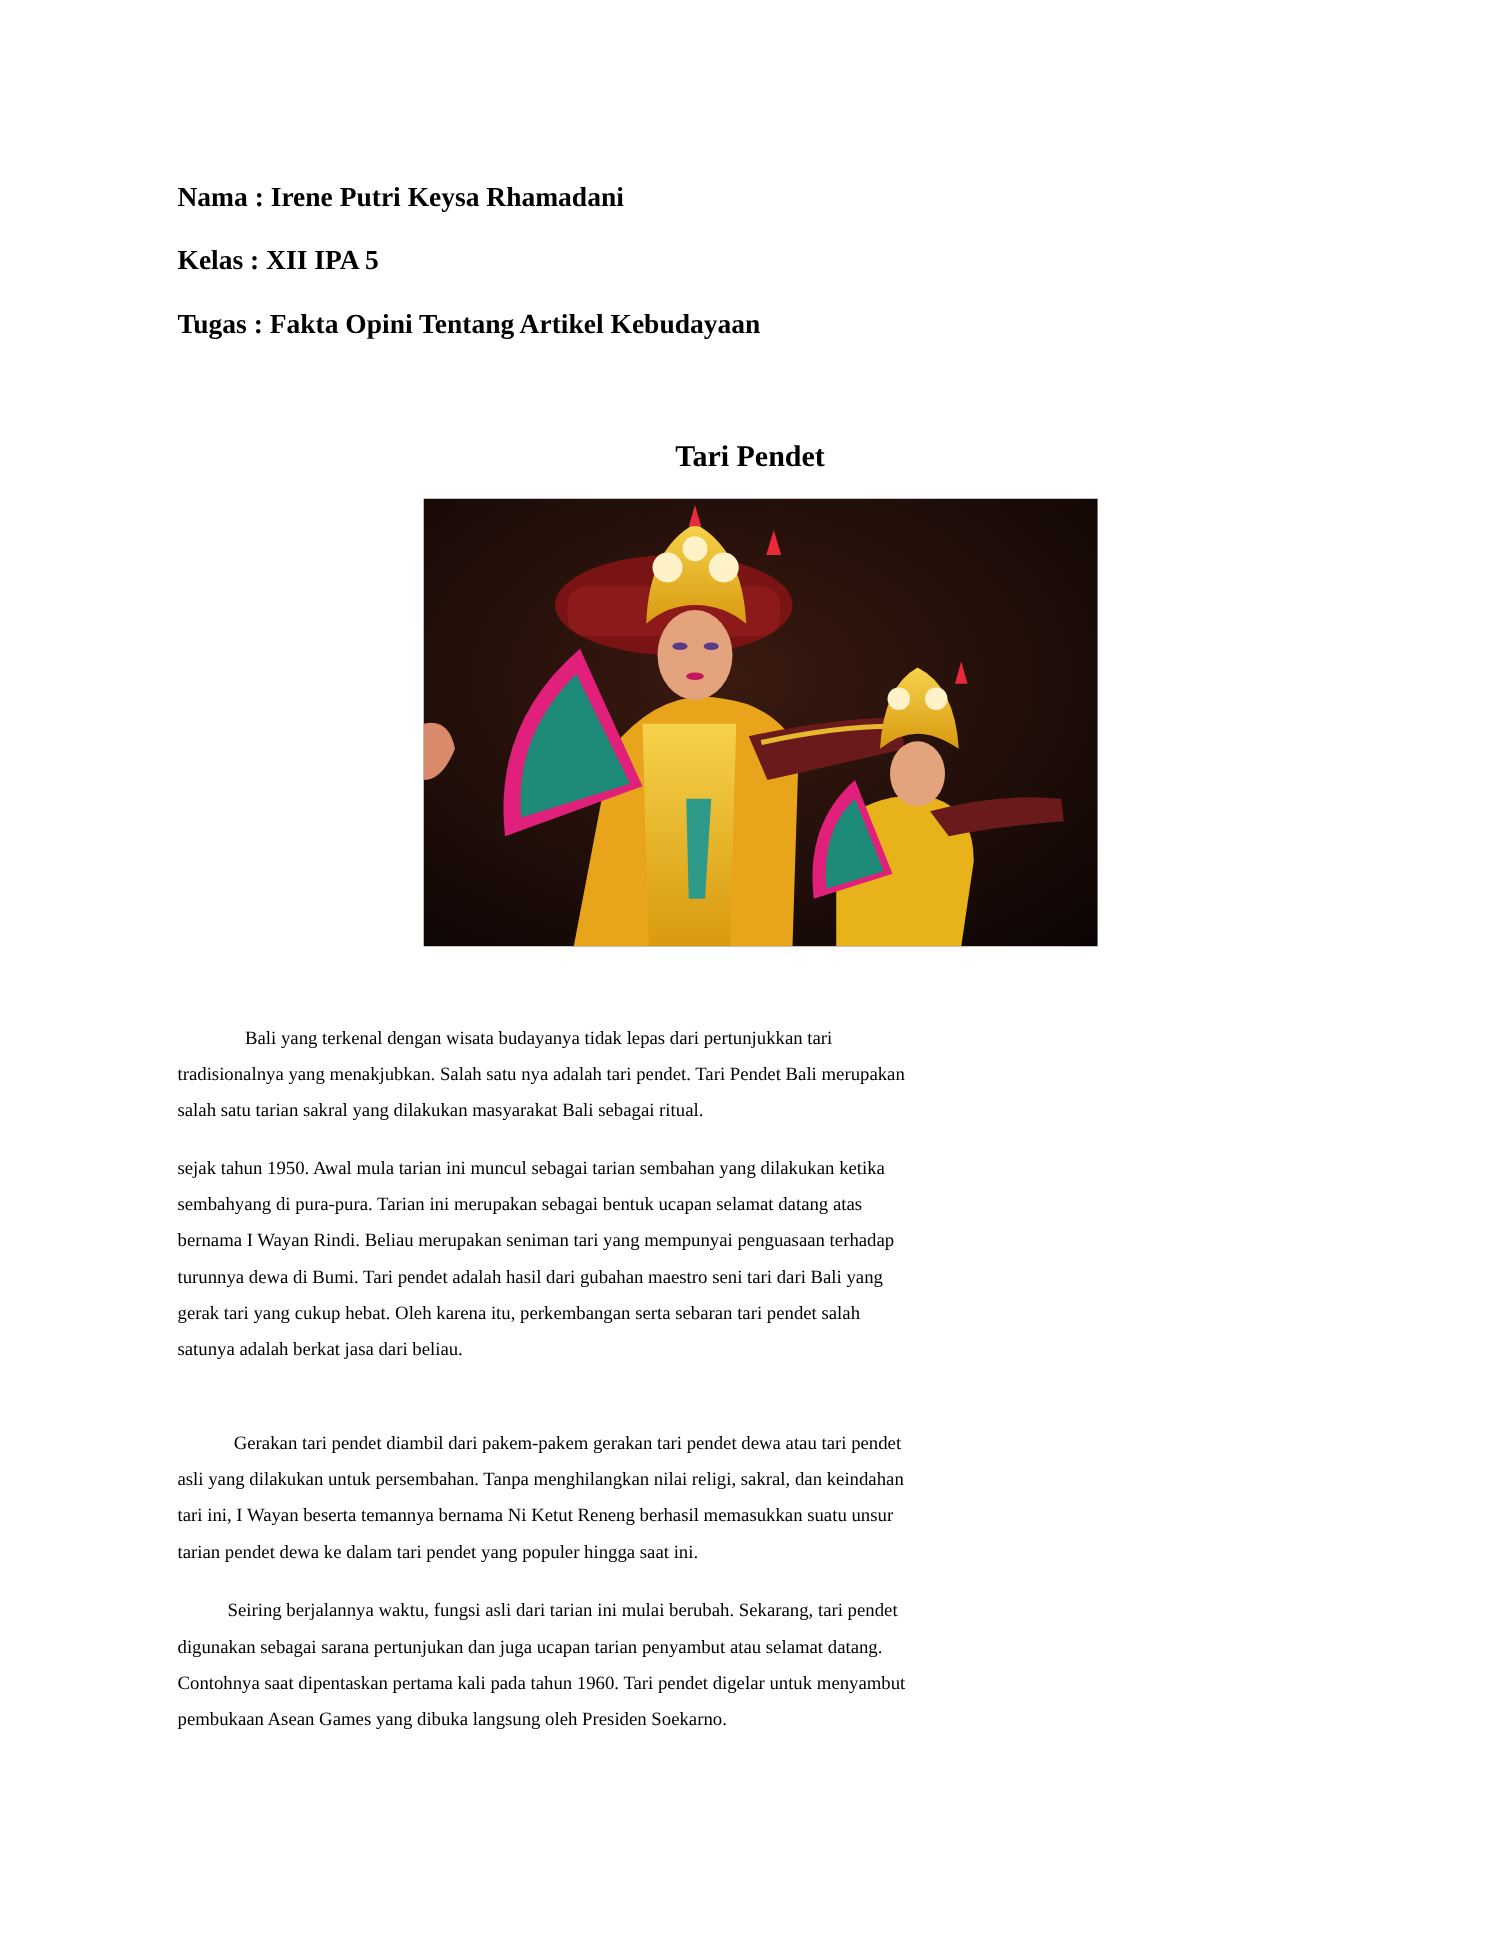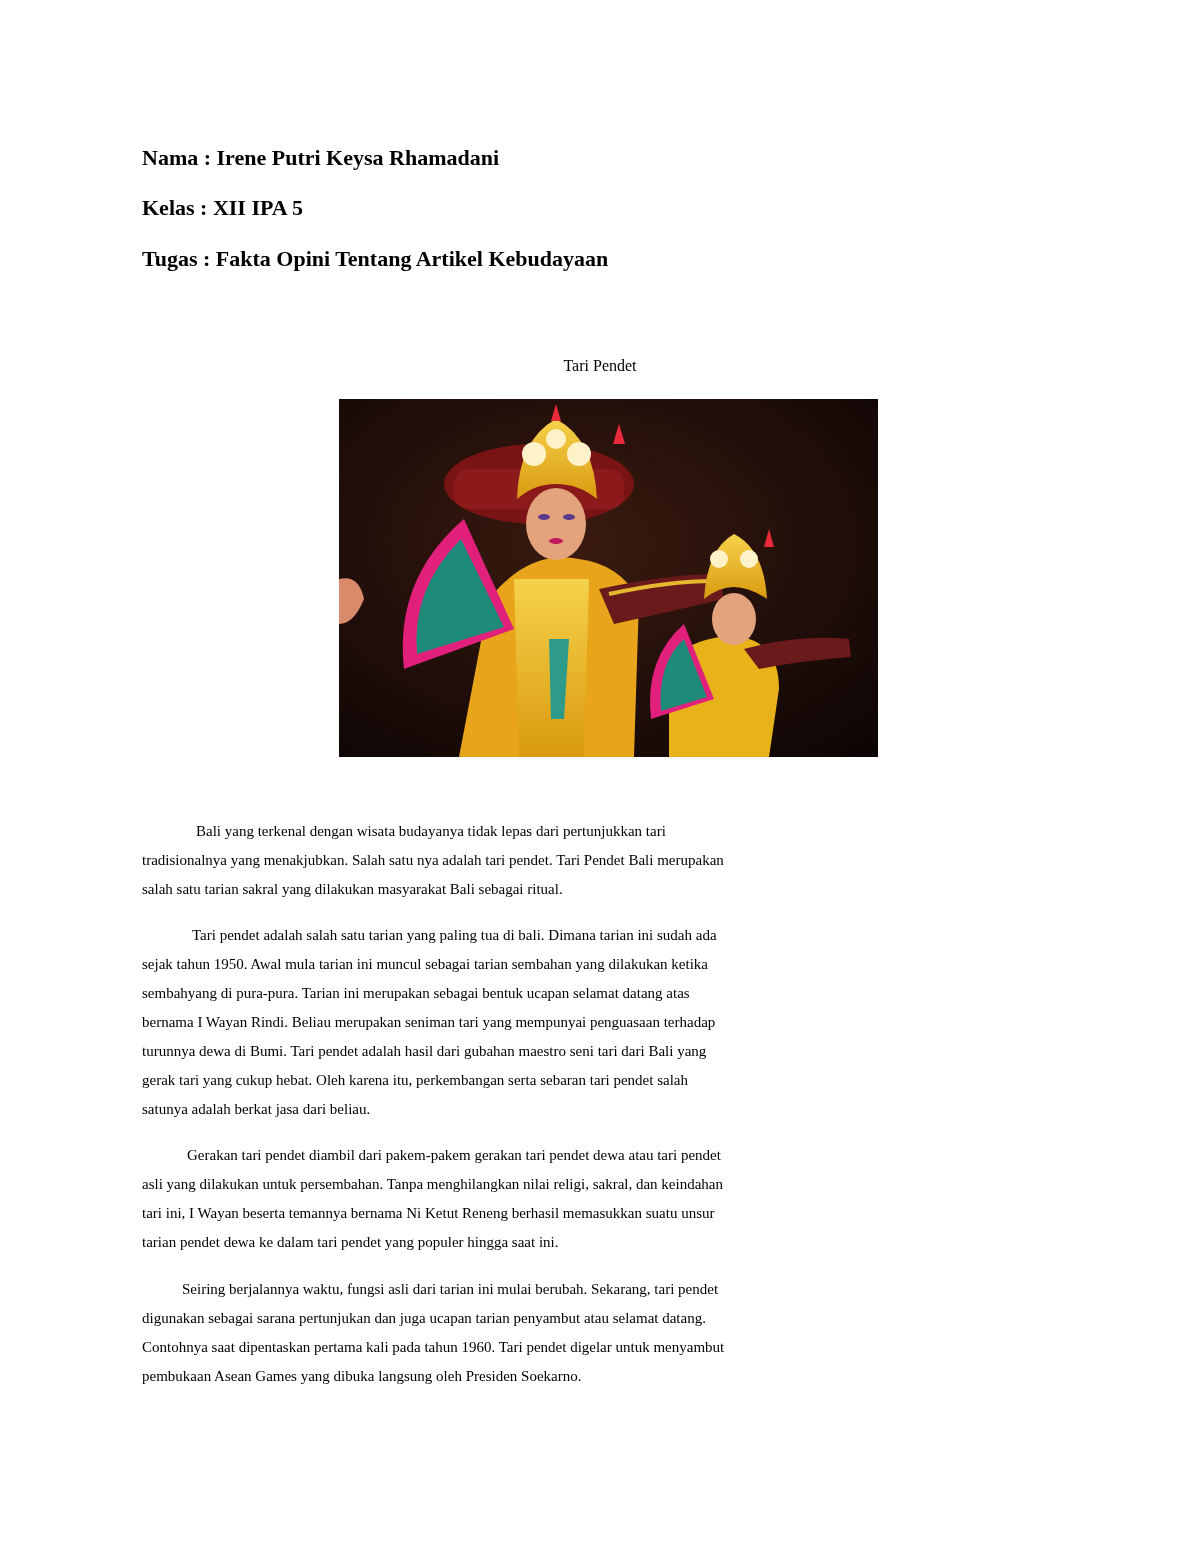--- a/index.html
+++ b/index.html
@@ -1,19 +1,19 @@
 <!DOCTYPE html>
 <html><head>
 <meta charset="utf-8">
 <style>
   html, body { margin: 0; padding: 0; background: #ffffff; }
   body { width: 1200px; height: 1553px; position: relative; overflow: hidden; font-family: "Liberation Serif", "DejaVu Serif", serif; color: #000; }
   .page { position: absolute; left: 0; top: 0; width: 1200px; height: 1553px; background: #fff; }
   .hdr { position: absolute; left: 142px; font-weight: bold; font-size: 22px; line-height: 28px; white-space: nowrap; }
-  .title { position: absolute; left: 0; width: 1200px; top: 352px; text-align: center; font-weight: normal; font-size: 16px; line-height: 28px; }
+  .title { position: absolute; left: 0; width: 1200px; top: 352px; text-align: center; font-weight: bold; font-size: 24px; line-height: 28px; }
   .photo { position: absolute; left: 339px; top: 399px; width: 539px; height: 358px; overflow: hidden; background: #140806; }
   .para { position: absolute; left: 142px; width: 920px; font-size: 15px; line-height: 29px; }
   .line { display: block; white-space: nowrap; }
 </style>
 </head>
 <body>
 
 <div class="page">
 
   <div class="hdr" style="top:144px">Nama : Irene Putri Keysa Rhamadani</div>
@@ -75,21 +75,20 @@
     </svg>
   </div>
 
   <div class="para" style="top:817px">
     <span class="line" style="padding-left:54px">Bali yang terkenal dengan wisata budayanya tidak lepas dari pertunjukkan tari</span>
     <span class="line">tradisionalnya yang menakjubkan. Salah satu nya adalah tari pendet. Tari Pendet Bali merupakan</span>
     <span class="line">salah satu tarian sakral yang dilakukan masyarakat Bali sebagai ritual.</span>
   </div>
 
   <div class="para" style="top:921px">
-    <span class="line" style="padding-left:50px">Tari pendet adalah salah satu tarian yang paling tua di bali. Dimana tarian ini sudah ada</span>
     <span class="line">sejak tahun 1950. Awal mula tarian ini muncul sebagai tarian sembahan yang dilakukan ketika</span>
     <span class="line">sembahyang di pura-pura. Tarian ini merupakan sebagai bentuk ucapan selamat datang atas</span>
     <span class="line">bernama I Wayan Rindi. Beliau merupakan seniman tari yang mempunyai penguasaan terhadap</span>
     <span class="line">turunnya dewa di Bumi. Tari pendet adalah hasil dari gubahan maestro seni tari dari Bali yang</span>
     <span class="line">gerak tari yang cukup hebat. Oleh karena itu, perkembangan serta sebaran tari pendet salah</span>
     <span class="line">satunya adalah berkat jasa dari beliau.</span>
   </div>
 
   <div class="para" style="top:1141px">
     <span class="line" style="padding-left:45px">Gerakan tari pendet diambil dari pakem-pakem gerakan tari pendet dewa atau tari pendet</span>

